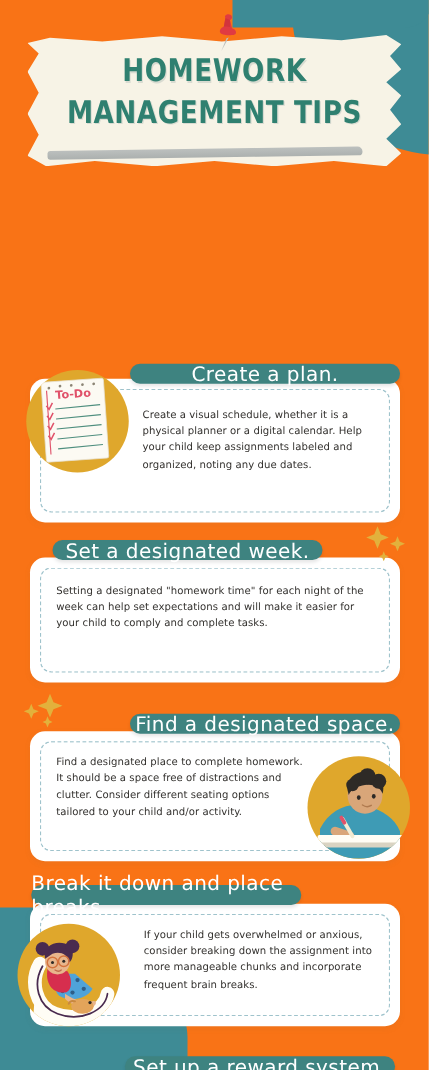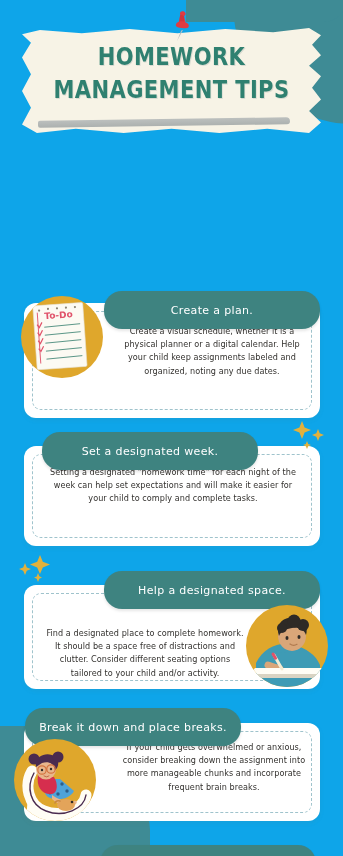--- a/index.html
+++ b/index.html
@@ -13,21 +13,21 @@
   body {
     font-family: "DejaVu Sans", sans-serif;
     background: #FAF4E6;
     position: relative;
   }
 
   .poster {
     position: relative;
     width: 343px;
     height: 856px;
-    background: #0ea5e9;
+    background: #f97316;
     overflow: hidden;
   }
 
   
   .blob-top-right {
     position: absolute;
     top: -62px;
     right: -58px;
     width: 168px;
     height: 186px;
@@ -136,39 +136,38 @@
     border: 1px dashed #9FC3CC;
     border-radius: 9px;
   }
 
   .pill {
     position: absolute;
     background: #3E8380;
     border-radius: 18px;
     color: #FFFFFF;
     font-family: "DejaVu Sans", sans-serif;
-    font-size: 11px;
+    font-size: 16px;
     letter-spacing: 0.35px;
     display: flex;
     align-items: center;
     justify-content: center;
     box-shadow: 0 2px 3px rgba(0,0,0,0.10);
     z-index: 4;
-    height: 38px;
+    height: 16px;
   }
 
   .body-text {
     position: absolute;
     color: #33312E;
     font-family: "DejaVu Sans", sans-serif;
     font-size: 8.1px;
     line-height: 13.2px;
     letter-spacing: 0.05px;
     z-index: 3;
-    text-align: center;
   }
 
   .circle-ill {
     position: absolute;
     background: #DFA72C;
     border-radius: 50%;
     z-index: 5;
     overflow: hidden;
   }
 
@@ -256,23 +255,23 @@
         <path d="M30 10 l1.7 4.2 L36 16 l-4.3 1.8 L30 22 l-1.7-4.2 L24 16 l4.3-1.8 Z" fill="#E2B13C"></path>
         <path d="M19 22 l1.2 3 L23 26 l-2.8 1.2 L19 30 l-1.2-2.8 L15 26 l2.8-1 Z" fill="#E2B13C"></path>
       </svg>
     </div>
   </div>
 
   <div class="section">
     <div class="card" style="left:24px; top:452px; width:296px; height:104px;"></div>
     <div class="card-dash" style="left:32px; top:460px; width:280px; height:88px;"></div>
 
-    <div class="pill" style="left:104px; top:438px; width:216px;">Help a designated space.</div>
-
-    <div class="body-text" style="left:45px; top:470px; width:200px;margin-top:24px;">Find a designated place to complete homework. It should be a space free of distractions and clutter. Consider different seating options tailored to your child and/or activity.</div>
+    <div class="pill" style="left:104px; top:438px; width:216px;">Find a designated space.</div>
+
+    <div class="body-text" style="left:45px; top:470px; width:200px;">Find a designated place to complete homework. It should be a space free of distractions and clutter. Consider different seating options tailored to your child and/or activity.</div>
 
     <div class="sparkle" style="left:14px; top:418px;">
       <svg viewBox="0 0 44 36" width="44" height="36">
         <path d="M26 4 l2.8 6.8 L36 13.6 l-7.2 2.8 L26 23 l-2.8-6.6 L16 13.6 l7.2-2.8 Z" fill="#E2B13C"></path>
         <path d="M11 12 l1.8 4.4 L17 18 l-4.2 1.8 L11 24 l-1.8-4.2 L5 18 l4.2-1.6 Z" fill="#E2B13C"></path>
         <path d="M24 22 l1.3 3.2 L28 26.6 l-2.7 1.2 L24 31 l-1.3-3.2 L20 26.6 l2.7-1.2 Z" fill="#E2B13C"></path>
       </svg>
     </div>
 
     <div class="circle-ill" style="left:246px; top:472px; width:82px; height:82px;">

